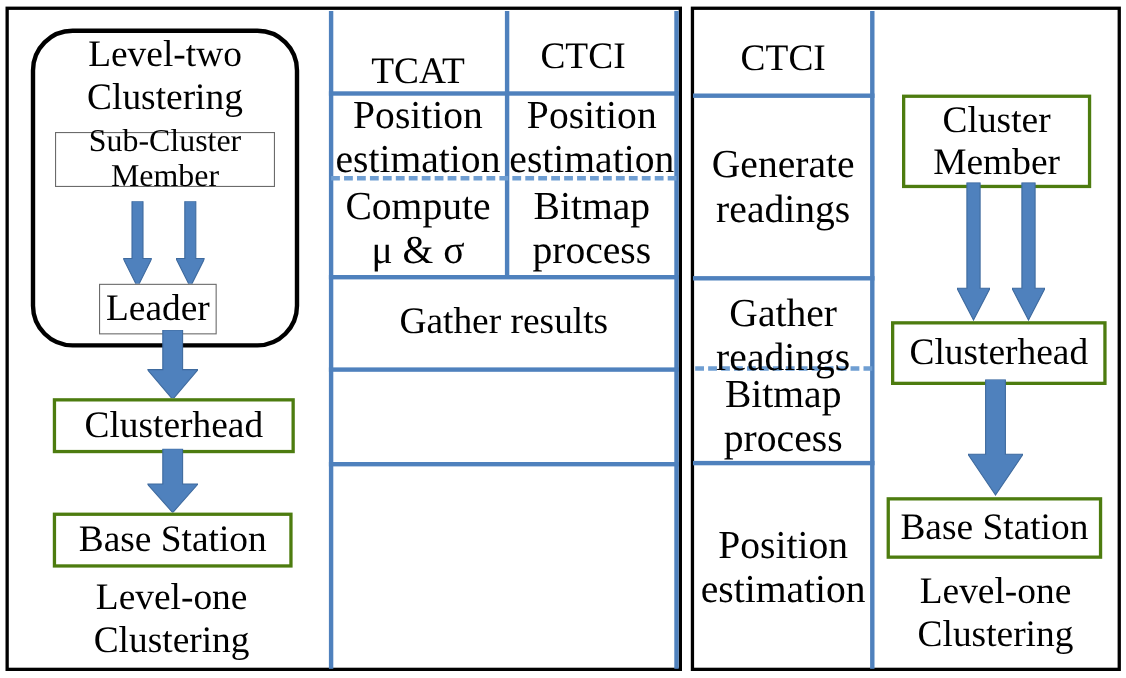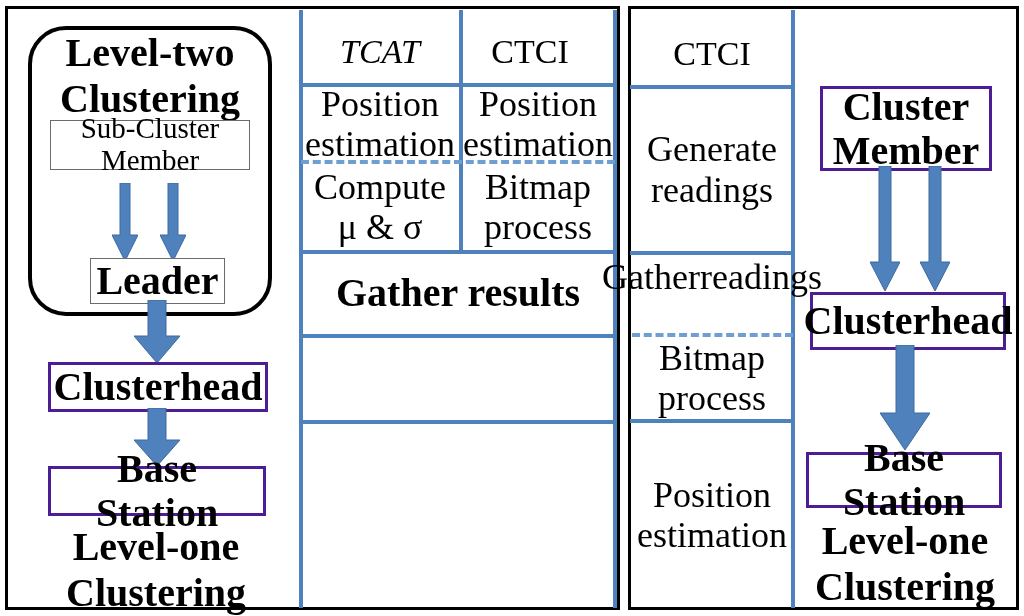--- a/index.html
+++ b/index.html
@@ -17,30 +17,30 @@
   .hline-dashed{position:absolute;height:0;border-top:4px dashed #6f9ed2;}
 
   
   .cell{position:absolute;display:flex;align-items:center;justify-content:center;
         text-align:center;line-height:1.12;box-sizing:border-box;}
   .cell span{display:block;}
 
   
   .box{position:absolute;display:flex;align-items:center;justify-content:center;
        text-align:center;background:#fff;box-sizing:border-box;line-height:1.1;}
-  .box-thick{border:3px solid #4c1d95;}
+  .box-thick{border:3px solid #4d7c0f;}
   .box-thin{border:1px solid #6b6b6b;}
   .rounded{position:absolute;border:4px solid #000;border-radius:38px;background:#fff;box-sizing:border-box;}
   .plain-text{position:absolute;text-align:center;line-height:1.15;}
 
   
   .arrow{position:absolute;}
 
   .fs34{font-size:34px;}
-  .fs30{font-size:40px;font-weight:bold;}
+  .fs30{font-size:34px;}
   .fs29{font-size:29px;}
   .fs28{font-size:36px;}
 </style>
 </head>
 <body>
 
 <div id="stage">
 
   <div class="panel" id="panel-left"></div>
 
@@ -56,21 +56,21 @@
     <span>Member</span>
   </div>
 
   <svg class="arrow" style="left:112px;top:183px;" width="26" height="82" viewBox="0 0 26 82">
     <polygon points="8,0 18,0 18,52 26,52 13,78 0,52 8,52" fill="#4f81bd" stroke="#3e6a9e" stroke-width="1"></polygon>
   </svg>
   <svg class="arrow" style="left:160px;top:183px;" width="26" height="82" viewBox="0 0 26 82">
     <polygon points="8,0 18,0 18,52 26,52 13,78 0,52 8,52" fill="#4f81bd" stroke="#3e6a9e" stroke-width="1"></polygon>
   </svg>
 
-  <div class="box box-thin fs30" style="left:90px;top:258px;width:135px;height:46px;">
+  <div class="box box-thin fs30" style="left:90px;top:258px;width:107px;height:46px;">
     <span>Leader</span>
   </div>
 
   <svg class="arrow" style="left:134px;top:300px;" width="46" height="66" viewBox="0 0 46 66">
     <polygon points="14,0 32,0 32,36 46,36 23,63 0,36 14,36" fill="#4f81bd" stroke="#3e6a9e" stroke-width="1"></polygon>
   </svg>
 
   <div class="box box-thick fs30" style="left:48px;top:362px;width:220px;height:50px;">
     <span>Clusterhead</span>
   </div>
@@ -91,21 +91,21 @@
   <div class="vline" style="left:299px;top:10px;height:598px;"></div>
   <div class="vline" style="left:459px;top:10px;height:242px;"></div>
   <div class="vline" style="left:613px;top:10px;height:598px;"></div>
 
   <div class="hline" style="left:299px;top:83px;width:318px;"></div>
   <div class="hline-dashed" style="left:301px;top:160px;width:314px;"></div>
   <div class="hline" style="left:299px;top:250px;width:318px;"></div>
   <div class="hline" style="left:299px;top:334px;width:318px;"></div>
   <div class="hline" style="left:299px;top:420px;width:318px;"></div>
 
-  <div class="cell fs34" style="left:301px;top:24px;width:158px;height:56px;font-style:italic;">
+  <div class="cell fs34" style="left:301px;top:37px;width:158px;height:56px;">
     <span>TCAT</span>
   </div>
   <div class="cell fs34" style="left:463px;top:24px;width:134px;height:56px;">
     <span>CTCI</span>
   </div>
 
   <div class="cell fs28" style="left:301px;top:90px;width:158px;height:68px;flex-direction:column;">
     <span>Position</span>
     <span>estimation</span>
   </div>
@@ -144,21 +144,21 @@
 
   <div class="cell fs34" style="left:632px;top:26px;width:160px;height:56px;">
     <span>CTCI</span>
   </div>
 
   <div class="cell fs28" style="left:632px;top:92px;width:160px;height:155px;flex-direction:column;justify-content:center;">
     <span>Generate</span>
     <span>readings</span>
   </div>
 
-  <div class="cell fs28" style="left:632px;top:240px;width:160px;height:74px;flex-direction:row;">
+  <div class="cell fs28" style="left:632px;top:267px;width:160px;height:74px;flex-direction:column;">
     <span>Gather</span>
     <span>readings</span>
   </div>
 
   <div class="cell fs28" style="left:632px;top:339px;width:160px;height:78px;flex-direction:column;">
     <span>Bitmap</span>
     <span>process</span>
   </div>
 
   <div class="cell fs28" style="left:632px;top:425px;width:160px;height:180px;flex-direction:column;">

